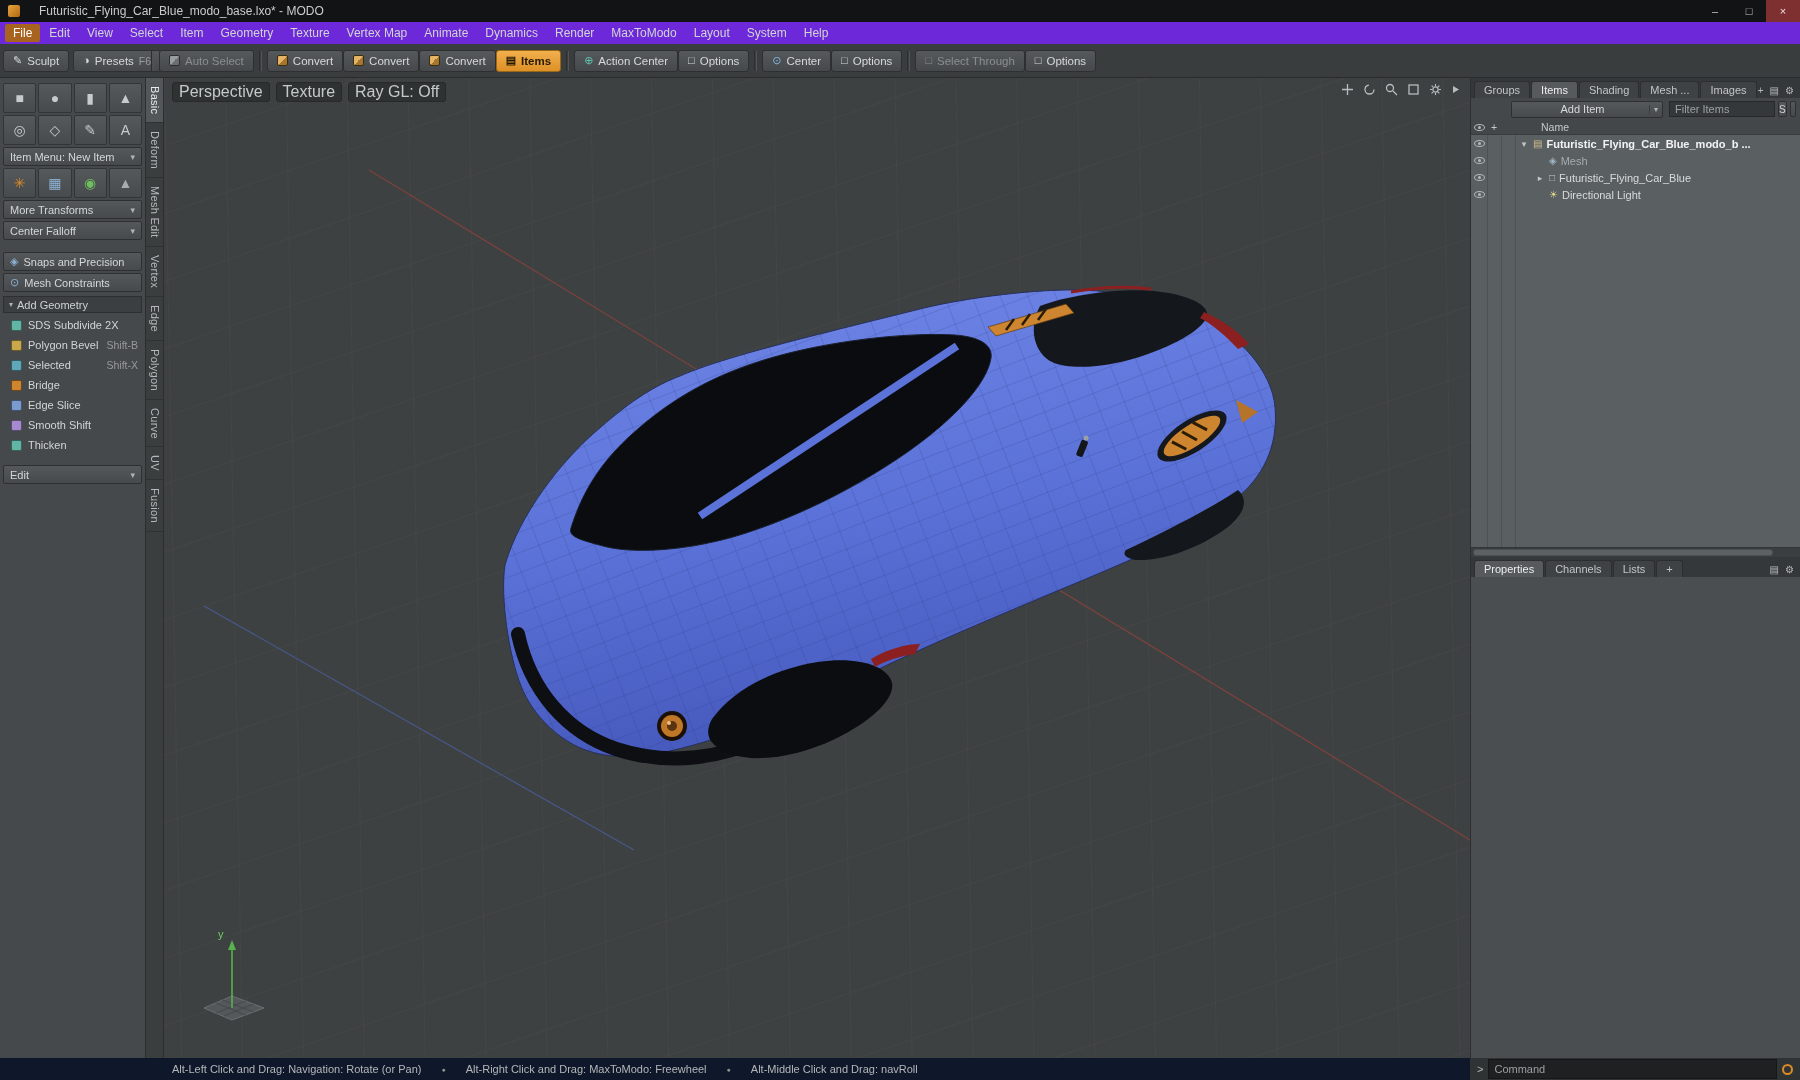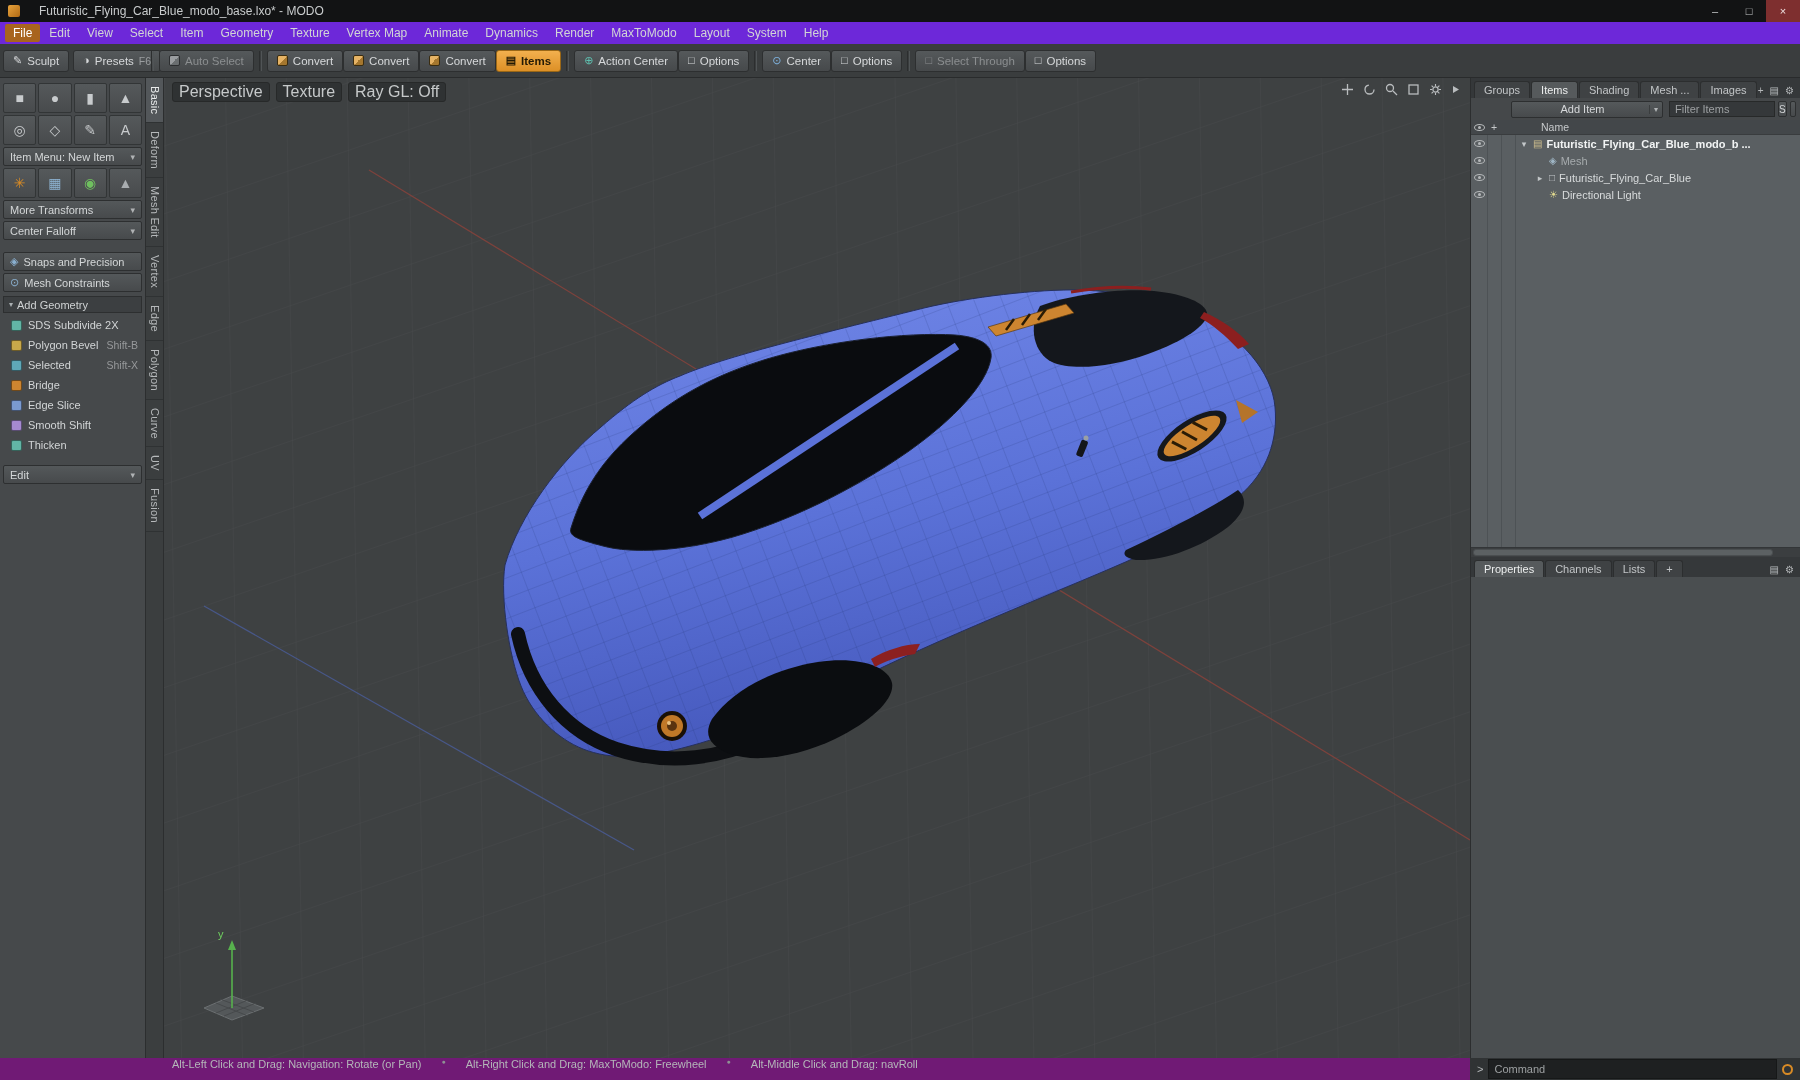--- a/index.html
+++ b/index.html
@@ -104,21 +104,21 @@
   .exp { font-size:9px; color:#c3c7c9; width:10px; text-align:center; }
   .t-icon { font-size:10px; }
   .lbl.bold { font-weight:bold; color:#f2f4f4; }
   .lbl.dim { color:#a6abad; }
   .h-scroll { height:10px; background:#3b3e40; border-top:1px solid #333638; position:relative; }
   .h-thumb { position:absolute; left:2px; top:1px; height:7px; width:300px; background:#5c6163; border:1px solid #4a4e50; border-radius:3px; }
   .properties-area { flex:1; background:#4a4e50; }
 
   
   .bottombar { position:absolute; left:0; right:0; bottom:0; height:22px; display:flex; }
-  .hints { flex:1; background:#701a75; display:flex; gap:20px; padding-left:172px; font-size:11px; color:#b4b7b9; }
+  .hints { flex:1; background:#0f172a; display:flex; align-items:center; gap:20px; padding-left:172px; font-size:11px; color:#b4b7b9; }
   .bullet { font-size:7px; color:#8e9193; }
   .command-bar { width:330px; flex:0 0 330px; background:#303334; display:flex; align-items:center; gap:5px; padding:0 7px; }
   .prompt { font-size:11px; color:#b4b7b9; }
   .command-input { flex:1; height:20px; background:#1e2021; border:1px solid #161818; color:#cfd2d3; font-size:11px; padding:0 5px; }
   .command-input::placeholder { color:#9da0a2; }
   .command-icon { width:11px; height:11px; border:2px solid #d98b25; border-radius:50%; flex:0 0 auto; }
 </style>
 </head>
 <body>
 

